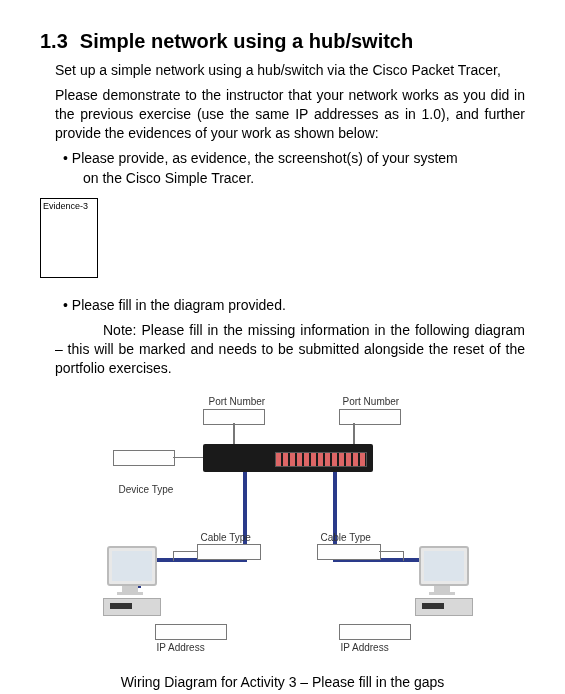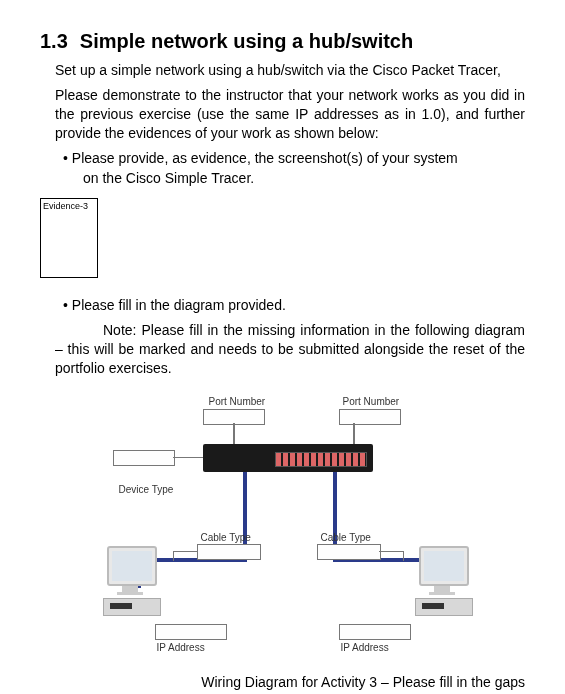--- a/index.html
+++ b/index.html
@@ -86,21 +86,21 @@
   .stand { width:16px; height:6px; background:#ccc; position:absolute; left:29px; top:40px;}
   .base { width:26px; height:3px; background:#ccc; position:absolute; left:24px; top:46px;}
   .tower {
     width:56px; height:16px;
     background:#d8d8d8;
     border:1px solid #aaa;
     position:absolute;
     left:10px; top:52px;
   }
   .drive {position:absolute; left:6px; top:4px; width:22px; height:6px; background:#333;}
-  .caption { text-align:right; font-size:14px; margin-top:6px;}
+  .caption { text-align:center; font-size:14px; margin-top:6px;}
 </style>
 </head>
 <body>
 
 <div class="heading">
   <span class="num">1.3</span><span>Simple network using a hub/switch</span>
 </div>
 
 <p>Set up a simple network using a hub/switch via the Cisco Packet Tracer,</p>
 <p>Please demonstrate to the instructor that your network works as you did in the previous exercise (use the same IP addresses as in 1.0), and further provide the evidences of your work as shown below:</p>

